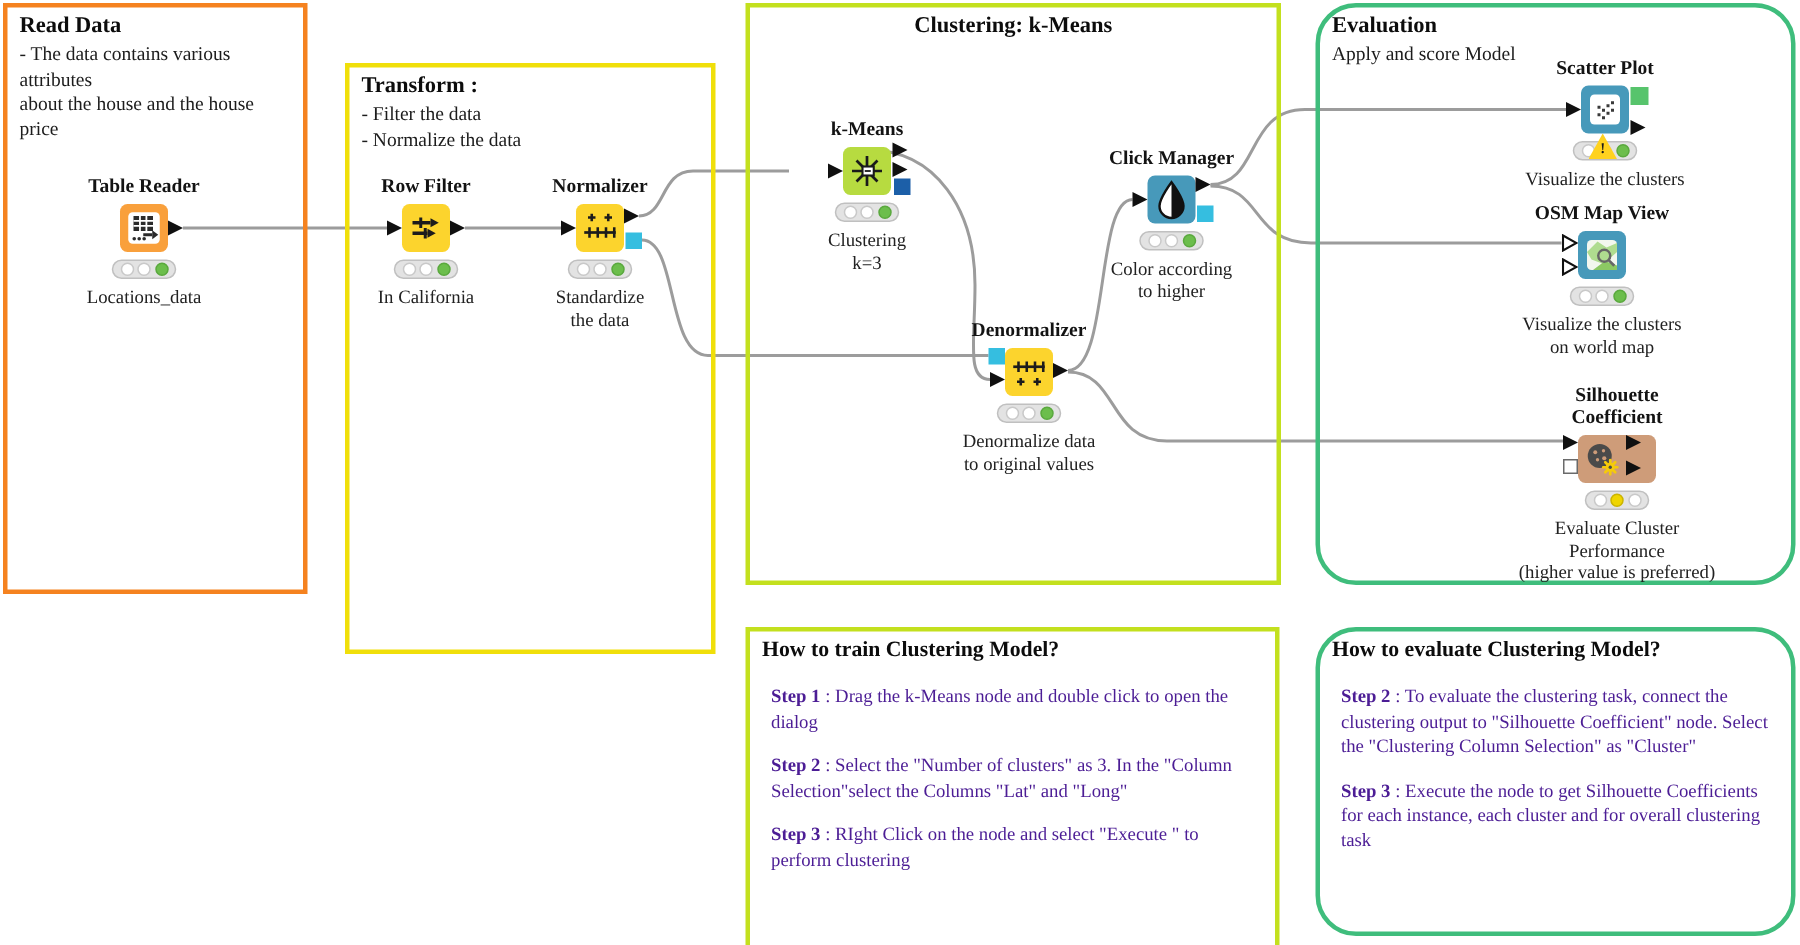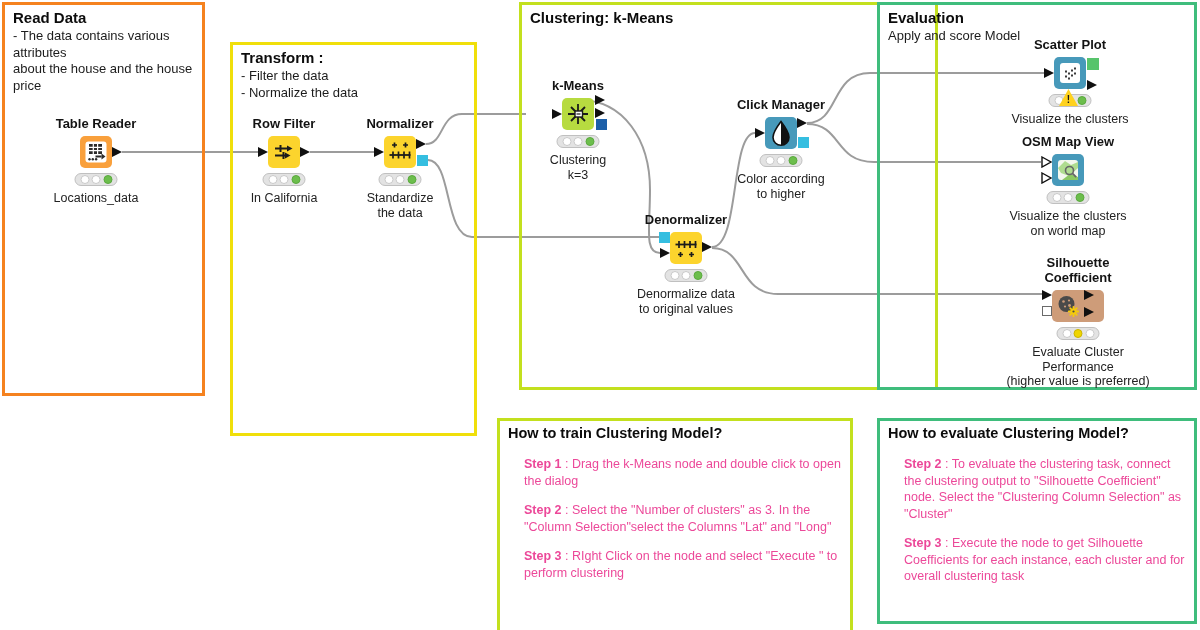--- a/index.html
+++ b/index.html
@@ -1,32 +1,32 @@
 <!DOCTYPE html>
 <html><head>
 <meta charset="utf-8">
 <style>
   html,body{margin:0;padding:0;background:#fff;font-family:"Liberation Sans",sans-serif;}
-  #canvas{position:relative;width:1200px;height:630px;background:#ffffff;overflow:hidden;}
+  #canvas{position:relative;width:1200px;height:630px;background:#ffffff;overflow:hidden;font-family:Liberation Serif, serif;}
 
   
   #wires{position:absolute;left:0;top:0;z-index:1;}
   #wires path{stroke:#9C9C9C;stroke-width:2;fill:none;}
 
   
   .abox{position:absolute;z-index:2;border-style:solid;border-width:3px;box-sizing:border-box;
         padding:3px 8px;background:transparent;}
   .b-orange{border-color:#F5821F;}
   .b-yellow{border-color:#F0DF0A;margin-top:40px;}
   .b-lime{border-color:#C3E01E;}
-  .b-green{border-color:#3FBD7C;}
+  .b-green{border-color:#3FBD7C;border-radius:27px;}
   .btitle{font-size:15px;font-weight:700;color:#0c0c0c;line-height:19px;}
   .bbody{font-size:13px;line-height:16.5px;color:#1c1c1c;white-space:pre-line;margin-top:1px;}
   .note .btitle{font-size:14.5px;}
-  .note p{margin:13px 0 0 16px;font-size:12.5px;line-height:16.5px;color:#ec4899;}
+  .note p{margin:13px 0 0 6px;font-size:12.5px;line-height:16.5px;color:#4c1d95;}
   .note p b{font-weight:700;}
 
   
   .node{position:absolute;width:32px;height:32px;border-radius:5px;z-index:3;}
   .n-orange{background:#F9A03C;}
   .n-yellow{background:#FCD42D;}
   .n-lime{background:#B7DB40;}
   .n-blue{background:#4799BA;}
   .n-tan{background:#CE9C79;}
   .glyph{position:absolute;left:0;top:0;width:32px;height:32px;}
@@ -82,21 +82,21 @@
     <div class="bbody">- The data contains various attributes
 about the house and the house price</div>
   </div>
 
   <div class="abox b-yellow" style="left:230px;top:2px;width:247px;height:394px;">
     <div class="btitle">Transform :</div>
     <div class="bbody">- Filter the data
 - Normalize the data</div>
   </div>
 
-  <div class="abox b-lime" style="left:519px;top:2px;width:419px;height:388px;">
+  <div class="abox b-lime" style="left:497px;top:2px;width:357px;height:388px;text-align:center;">
     <div class="btitle">Clustering: k-Means</div>
   </div>
 
   <div class="abox b-green" style="left:877px;top:2px;width:320px;height:388px;">
     <div class="btitle">Evaluation</div>
     <div class="bbody">Apply and score Model</div>
   </div>
 
   <div class="abox b-lime note" style="left:497px;top:418px;width:356px;height:217px;">
     <div class="btitle">How to train Clustering Model?</div>

